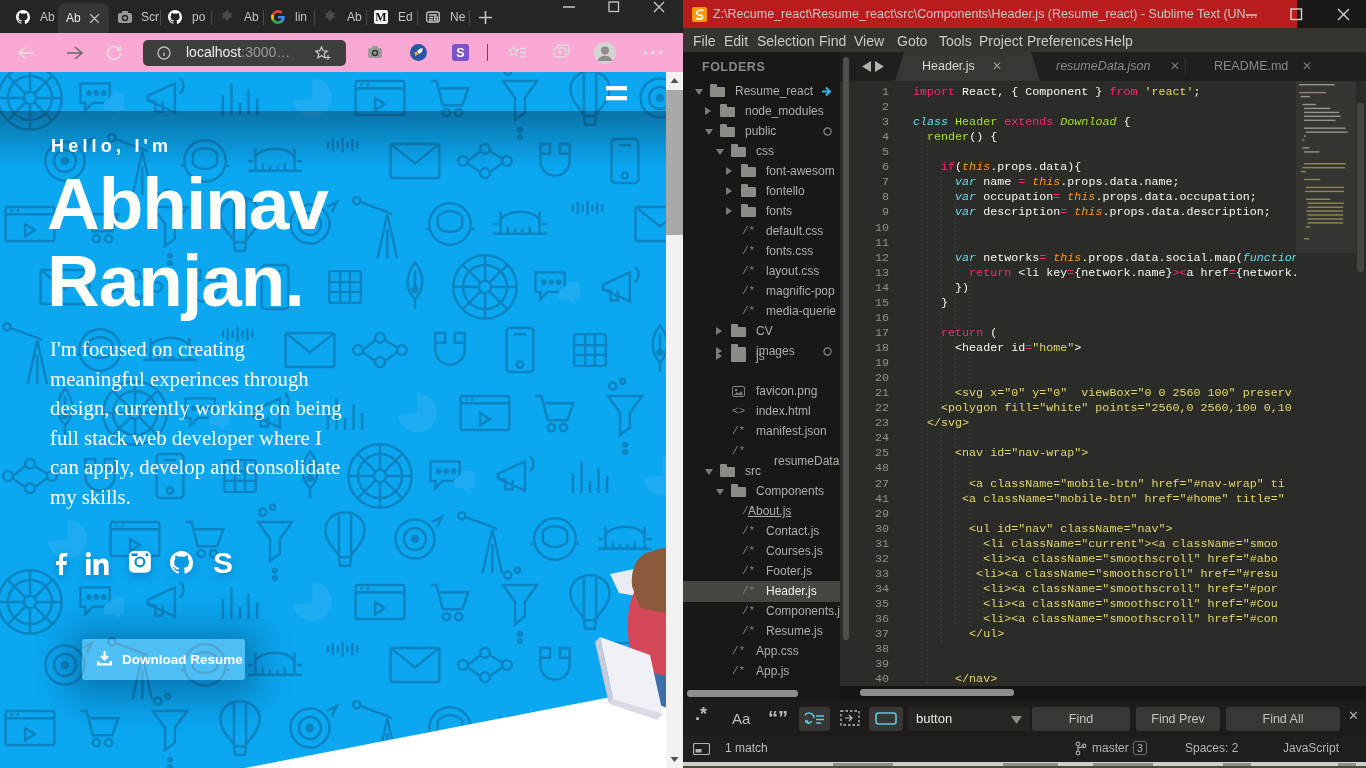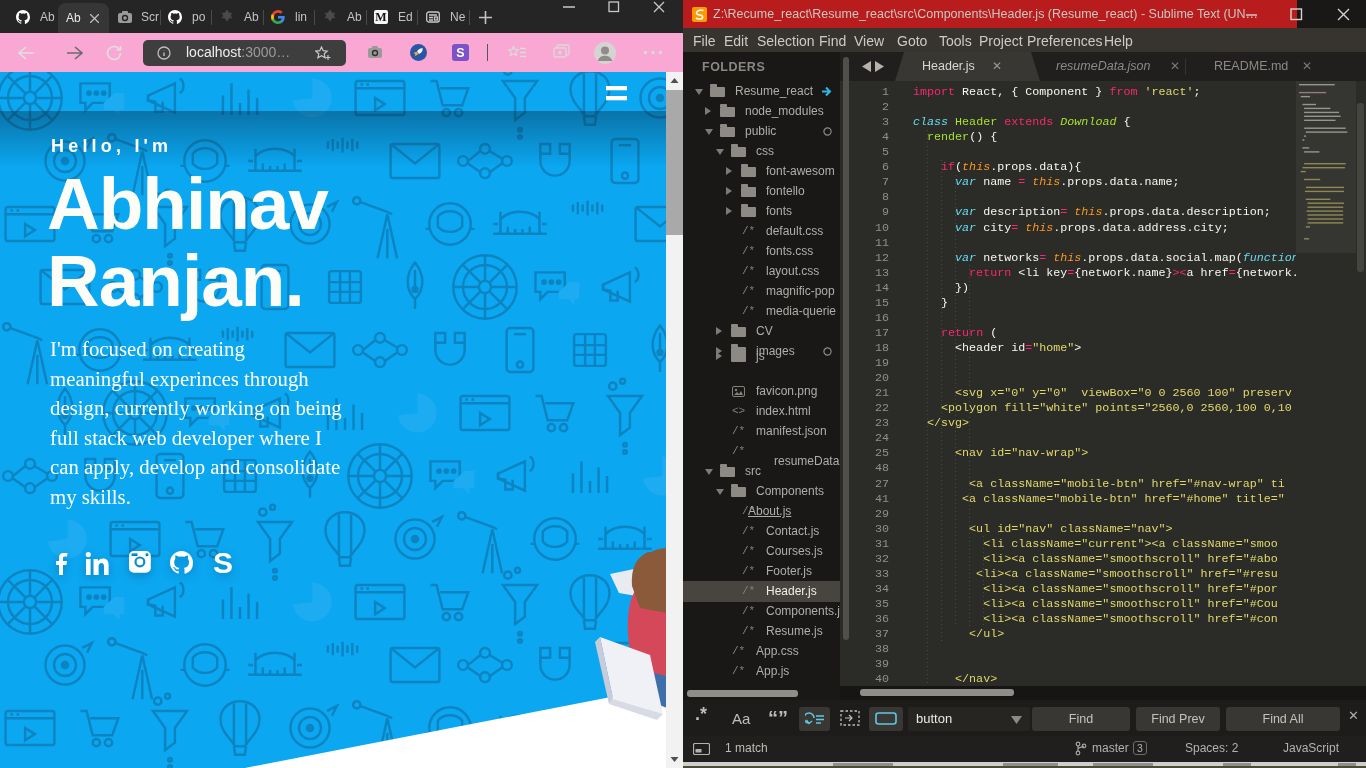--- a/index.html
+++ b/index.html
@@ -308,20 +308,29 @@
             <path d="M7.5 7h4.4v2.2C13 7.7 14.8 6.6 17 6.6c4 0 5.6 2.5 5.6 6.6V23h-4.6v-8.6c0-2-.7-3.4-2.5-3.4-1.9 0-2.9 1.3-2.9 3.4V23H7.5z"></path>
           </g>
 <g transform="translate(76,2)">
             <path fill-rule="evenodd" d="M16.9 0H4.9A4.9 4.9 0 0 0 0 4.9v12a4.9 4.9 0 0 0 4.9 4.9h12a4.9 4.9 0 0 0 4.9-4.9v-12A4.9 4.9 0 0 0 16.9 0zM10.9 16.4a5.5 5.5 0 1 1 0-11 5.5 5.5 0 0 1 0 11zM18 5.2a1.55 1.55 0 1 1 0-3.1 1.55 1.55 0 0 1 0 3.1zM2.6 2.2h5.9v2.9H2.6z"></path>
             <circle cx="10.9" cy="10.9" r="3.3"></circle>
           </g>
 <path transform="translate(117,2)" d="M11.5 0C5.1 0 0 5.2 0 11.6c0 5.1 3.3 9.5 7.9 11 .6.1.8-.2.8-.6v-2c-3.2.7-3.9-1.5-3.9-1.5-.5-1.3-1.3-1.7-1.3-1.7-1-.7.1-.7.1-.7 1.2.1 1.8 1.2 1.8 1.2 1 1.8 2.7 1.3 3.4 1 .1-.8.4-1.3.7-1.6-2.6-.3-5.3-1.3-5.3-5.8 0-1.3.4-2.3 1.2-3.2-.1-.3-.5-1.5.1-3.1 0 0 1-.3 3.2 1.2a11 11 0 0 1 5.8 0C16.7 4.3 17.7 4.6 17.7 4.6c.6 1.6.2 2.8.1 3.1.7.9 1.2 1.9 1.2 3.2 0 4.5-2.7 5.5-5.3 5.8.4.4.8 1.1.8 2.2v3.2c0 .3.2.7.8.6a11.6 11.6 0 0 0 7.7-11C23 5.2 17.9 0 11.5 0z"></path>
 <text x="160" y="24" font-size="30" font-weight="bold" fill="#ffffff" font-family="Liberation Sans">S</text>
 </g>
 </svg>
+<div id="dlbtn">
+<svg width="17" height="18" style="position:absolute;left:14px;top:11px">
+          <g fill="#fff">
+            <path d="M8.5 1v8M5 6l3.5 3.5L12 6" stroke="#fff" stroke-width="2.2" fill="none"></path>
+            <path d="M1 11v4.5h15V11h-2.2v2.3H3.2V11z"></path>
+          </g>
+        </svg>
+<span class="lbl">Download Resume</span>
+</div>
 <div id="bscroll">
 <svg width="17" height="696">
 <polygon points="8.5,6 12.5,11 4.5,11" fill="#505050"></polygon>
 <polygon points="8.5,690 12.5,685 4.5,685" fill="#505050"></polygon>
 </svg>
 <div id="bthumb"></div>
 </div>
 </div>
 <div id="tabstrip">
       <svg class="tico" style="left:16px;top:10px" width="15" height="15">
@@ -702,22 +711,22 @@
       <div class="ln" style="top:546px;right:477px">37</div>
       <div class="ln" style="top:561px;right:477px">38</div>
       <div class="ln" style="top:576px;right:477px">39</div>
       <div class="ln" style="top:591px;right:477px">40</div>
       <div id="code">
         <div class="cl" style="top:4px"><span class="pk">import</span> React, { Component } <span class="pk">from</span> <span class="yl">'react'</span>;</div>
         <div class="cl" style="top:34px"><span class="cy">class</span> <span class="gr">Header</span> <span class="pk">extends</span> <span class="gi">Download</span> {</div>
         <div class="cl" style="top:49px">  <span class="gr">render</span>() {</div>
         <div class="cl" style="top:79px">    <span class="pk">if</span>(<span class="or">this</span>.props.data){</div>
         <div class="cl" style="top:94px">      <span class="cy">var</span> name <span class="pk">=</span> <span class="or">this</span>.props.data.name;</div>
+        <div class="cl" style="top:109px">      <span class="cy">var</span> occupation<span class="pk">=</span> <span class="or">this</span>.props.data.occupation;</div>
         <div class="cl" style="top:124px">      <span class="cy">var</span> description<span class="pk">=</span> <span class="or">this</span>.props.data.description;</div>
-        <div class="cl" style="top:140px">      <span class="cy">var</span> city<span class="pk">=</span> <span class="or">this</span>.props.data.address.city;</div>
         <div class="cl" style="top:170px">      <span class="cy">var</span> networks<span class="pk">=</span> <span class="or">this</span>.props.data.social.map(<span class="cy">function</span></div>
         <div class="cl" style="top:185px">        <span class="pk">return</span> &lt;li key<span class="pk">=</span>{network.name}<span class="pk">&gt;&lt;</span>a href<span class="pk">=</span>{network.</div>
         <div class="cl" style="top:200px">      })</div>
         <div class="cl" style="top:215px">    }</div>
         <div class="cl" style="top:245px">    <span class="pk">return</span> (</div>
         <div class="cl" style="top:260px">      &lt;header id<span class="pk">=</span><span class="yl">"home"</span>&gt;</div>
         <div class="cl" style="top:305px"><span class="yl">      &lt;svg x="0" y="0"  viewBox="0 0 2560 100" preserv</span></div>
         <div class="cl" style="top:320px"><span class="yl">    &lt;polygon fill="white" points="2560,0 2560,100 0,10</span></div>
         <div class="cl" style="top:335px"><span class="yl">  &lt;/svg&gt;</span></div>
         <div class="cl" style="top:365px"><span class="yl">      &lt;nav id="nav-wrap"&gt;</span></div>

